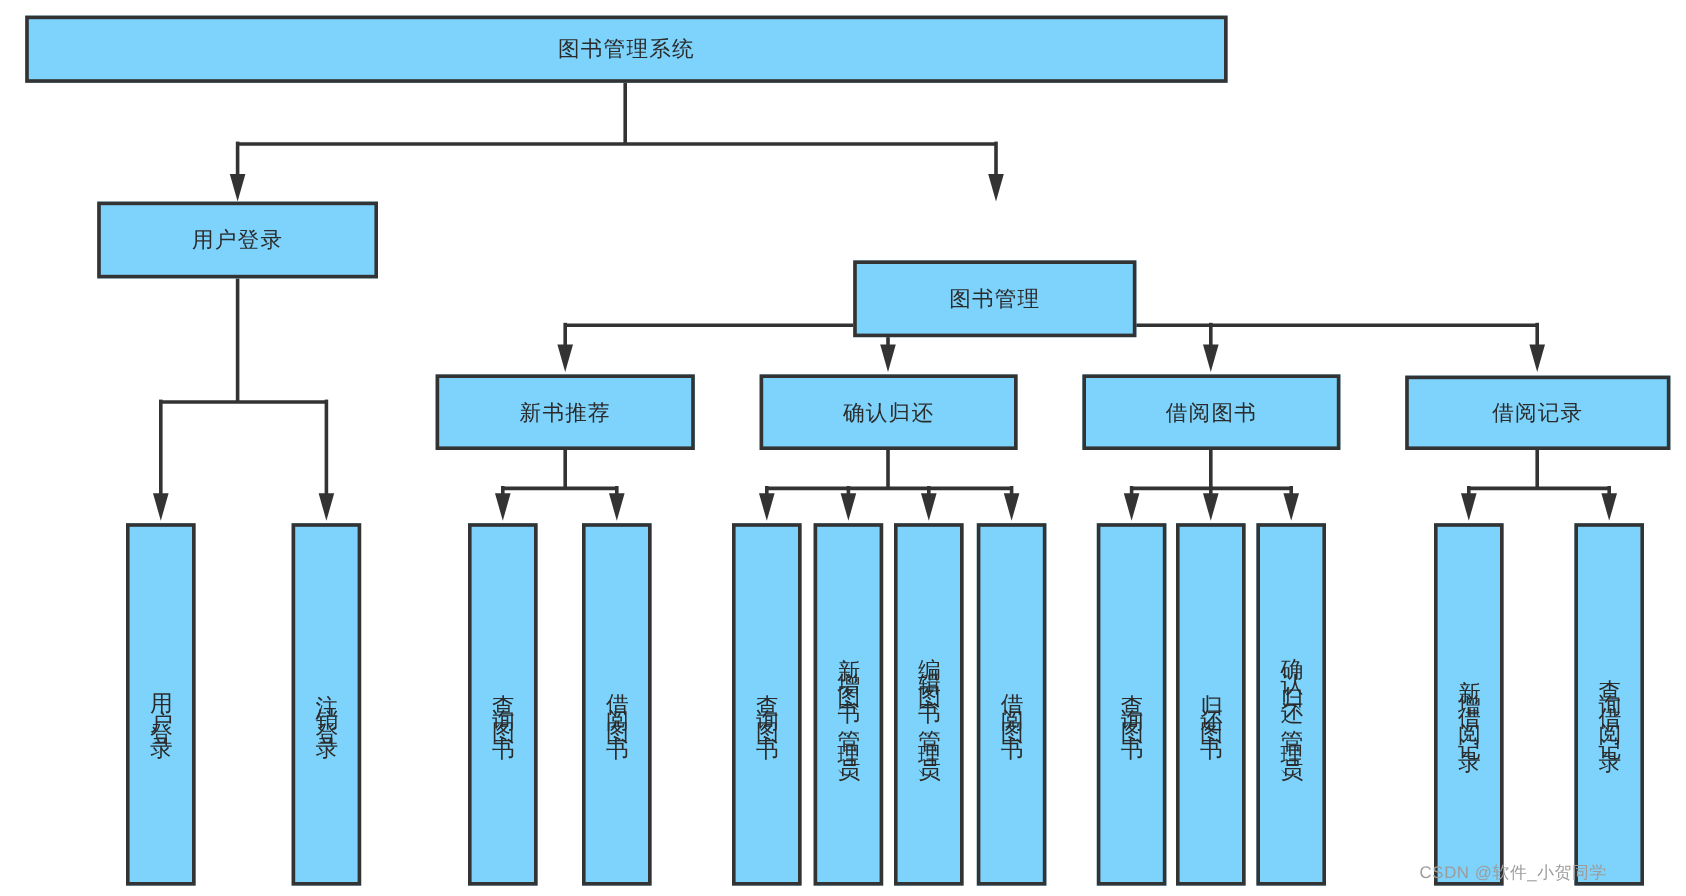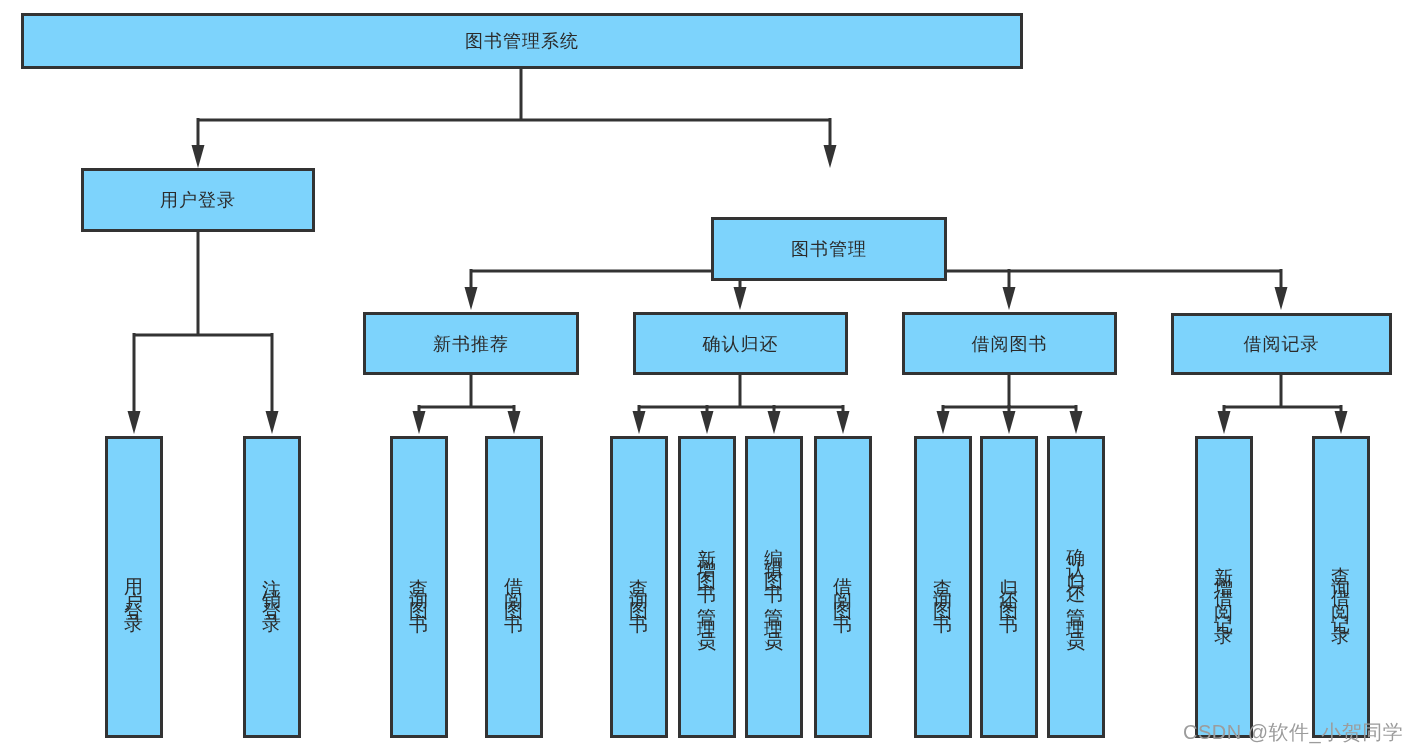--- a/index.html
+++ b/index.html
@@ -45,21 +45,21 @@
   #l-bb-add{left:678px;}
   #l-bb-edit{left:745px;}
   #l-bb-borrow{left:814px;}
   #l-cb-query{left:914px;}
   #l-cb-return{left:980px;}
   #l-cb-confirm{left:1047px;}
   #l-br-add{left:1195px;}
   #l-br-query{left:1312px;}
   .watermark{
     position:absolute;left:1183px;top:719px;color:var(--wm);
-    font-size:20px;letter-spacing:0.5px;white-space:nowrap;
+    font-size:14px;letter-spacing:0.5px;white-space:nowrap;
   }
 </style>
 </head>
 <body>
 
 <div class="canvas">
 
   <svg class="connector-layer" width="1405" height="747" viewBox="0 0 1405 747" stroke="#333333" stroke-width="3" fill="#333333">
 
     <g>

